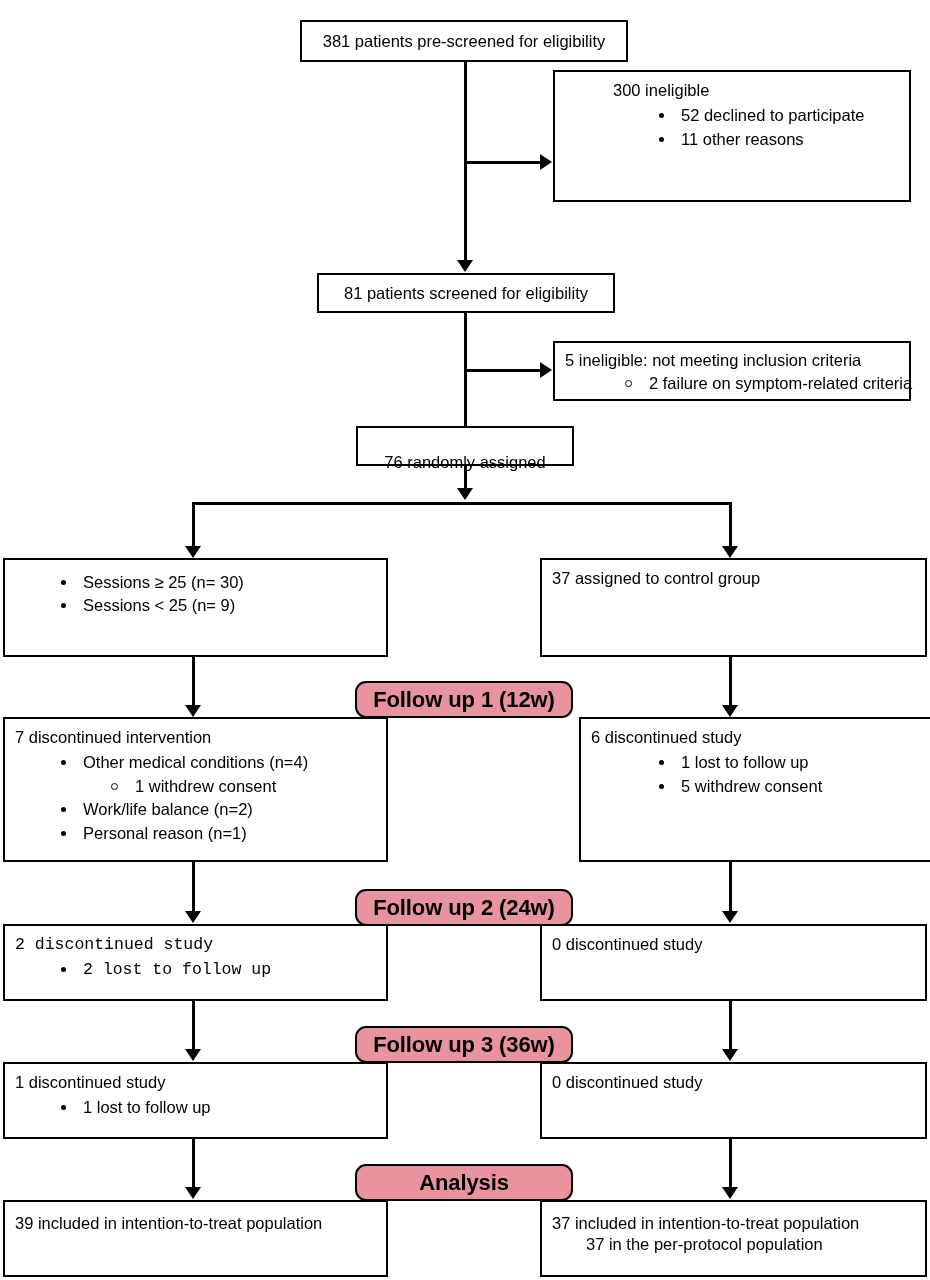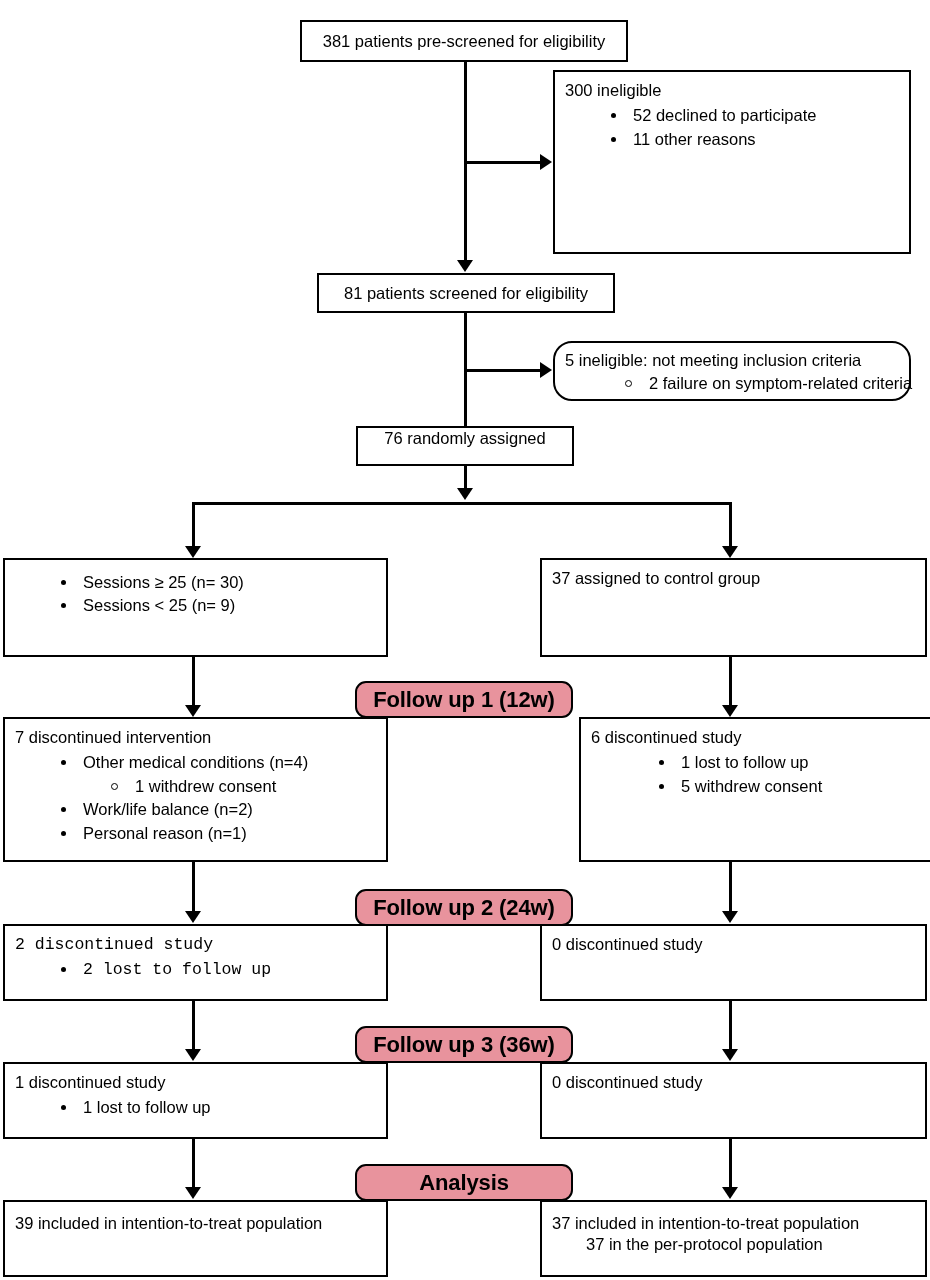--- a/index.html
+++ b/index.html
@@ -149,52 +149,52 @@
       <div class="head-line center">381 patients pre-screened for eligibility</div>
     </div>
   </div>
 
   <div class="vline" style="left:464px; top:52px; width:3px; height:210px;"></div>
   <div class="arrow-down" style="left:457px; top:260px;"></div>
 
   <div class="hline" style="left:464px; top:161px; width:82px; height:3px;"></div>
   <div class="arrow-right" style="left:540px; top:154px;"></div>
 
-  <div class="box" style="left:553px; top:70px; width:358px; height:184px;">
+  <div class="box" style="left:553px; top:70px; width:358px; height:132px;padding-left:48px;">
     <div class="box-inner">
       <div class="head-line">300 ineligible</div>
       <ul class="lvl1">
         <li>52 declined to participate</li>
         <li>11 other reasons</li>
       </ul>
     </div>
   </div>
 
   <div class="box" style="left:317px; top:273px; width:298px; height:40px;">
     <div class="box-inner" style="padding-top:8px;">
       <div class="head-line center">81 patients screened for eligibility</div>
     </div>
   </div>
 
   <div class="vline" style="left:464px; top:313px; width:3px; height:113px;"></div>
 
   <div class="hline" style="left:464px; top:369px; width:82px; height:3px;"></div>
   <div class="arrow-right" style="left:540px; top:362px;"></div>
 
-  <div class="box" style="left:553px; top:341px; width:358px; height:60px;border-radius:19px;">
+  <div class="box" style="left:553px; top:341px; width:358px; height:60px;">
     <div class="box-inner" style="padding-top:7px;">
       <div class="head-line">5 ineligible: not meeting inclusion criteria</div>
       <ul class="lvl2 big indent-more" style="margin-top:1px;">
         <li>2 failure on symptom-related criteria</li>
       </ul>
     </div>
   </div>
 
   <div class="box" style="left:356px; top:426px; width:218px; height:40px;">
-    <div class="box-inner" style="padding-top:0;">
+    <div class="box-inner" style="padding-top:24px;">
       <div class="head-line center">76 randomly assigned</div>
     </div>
   </div>
 
   <div class="vline" style="left:464px; top:466px; width:3px; height:24px;"></div>
   <div class="arrow-down" style="left:457px; top:488px;"></div>
   <div class="hline" style="left:192px; top:502px; width:540px; height:3px;"></div>
   <div class="vline" style="left:192px; top:502px; width:3px; height:46px;"></div>
   <div class="arrow-down" style="left:185px; top:546px;"></div>
   <div class="vline" style="left:729px; top:502px; width:3px; height:46px;"></div>

